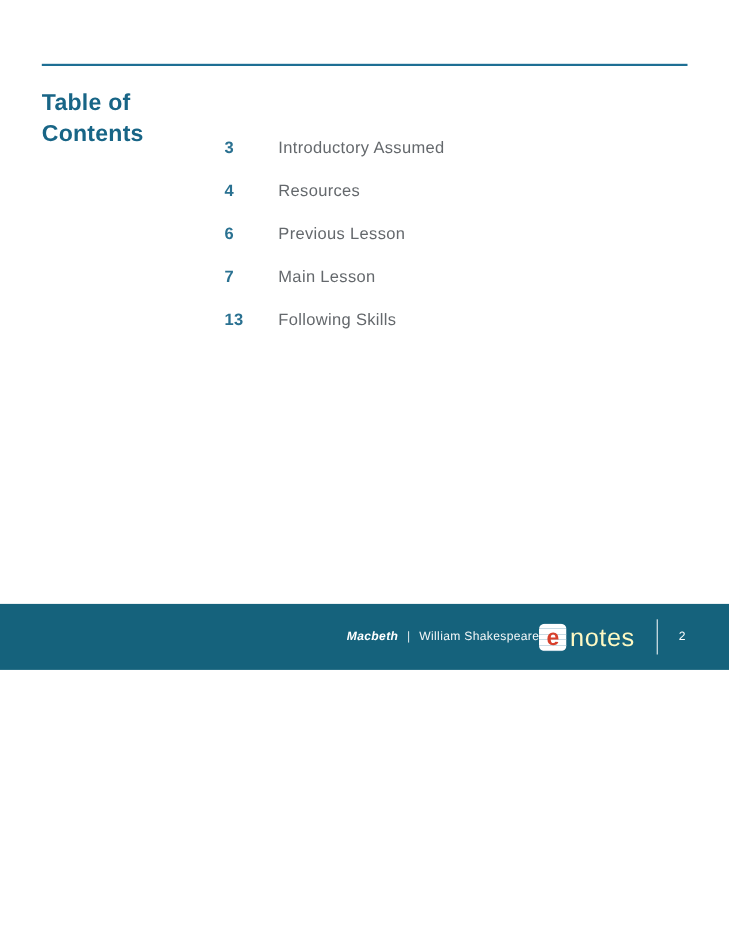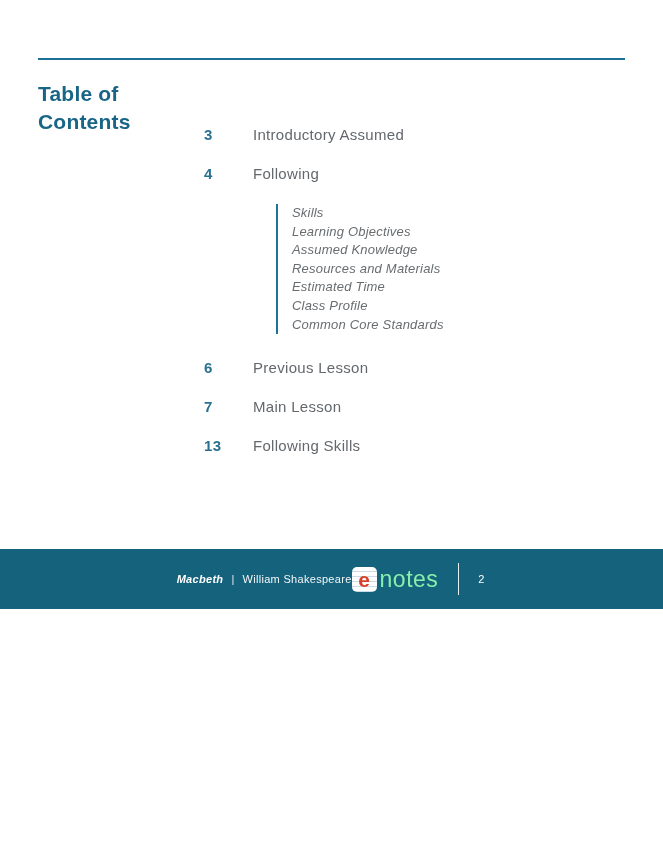--- a/index.html
+++ b/index.html
@@ -78,21 +78,21 @@
   
   .footer {
     position: absolute;
     left: 0;
     bottom: 0;
     width: 663px;
     height: 60px;
     background: #15627c;
     display: flex;
     align-items: center;
-    justify-content: center;
+    justify-content: flex-end;
     padding: 0 38px;
     box-sizing: border-box;
   }
   .footer-left {
     display: flex;
     align-items: baseline;
     font-size: 11px;
     color: #ffffff;
     letter-spacing: 0.3px;
   }
@@ -135,21 +135,21 @@
     font-size: 21px;
     line-height: 21px;
     font-weight: bold;
     color: #d8402c;
     font-family: "Liberation Sans", sans-serif;
   }
   .logo-notes {
     margin-left: 3px;
     font-size: 23px;
     font-weight: 500;
-    color: #86efac;
+    color: #fef9c3;
     letter-spacing: 0.5px;
   }
   .footer-divider {
     width: 1px;
     height: 32px;
     background: rgba(255,255,255,0.9);
     margin: 0 17px 0 20px;
   }
   .footer-page-num {
     font-size: 11px;
@@ -169,32 +169,23 @@
 
   <div class="toc-list">
 
     <div class="toc-row">
       <span class="num">3</span>
       <span class="title">Introductory Assumed</span>
     </div>
 
     <div class="toc-row">
       <span class="num">4</span>
-      <span class="title">Following</span>
-    </div>
-
-    <div class="toc-sublist">
-      <div class="toc-subitem">Skills</div>
-      <div class="toc-subitem">Learning Objectives</div>
-      <div class="toc-subitem">Assumed Knowledge</div>
-      <div class="toc-subitem">Resources and Materials</div>
-      <div class="toc-subitem">Estimated Time</div>
-      <div class="toc-subitem">Class Profile</div>
-      <div class="toc-subitem">Common Core Standards</div>
-    </div>
+      <span class="title">Resources</span>
+    </div>
+
 
     <div class="toc-row">
       <span class="num">6</span>
       <span class="title">Previous Lesson</span>
     </div>
 
     <div class="toc-row">
       <span class="num">7</span>
       <span class="title">Main Lesson</span>
     </div>

